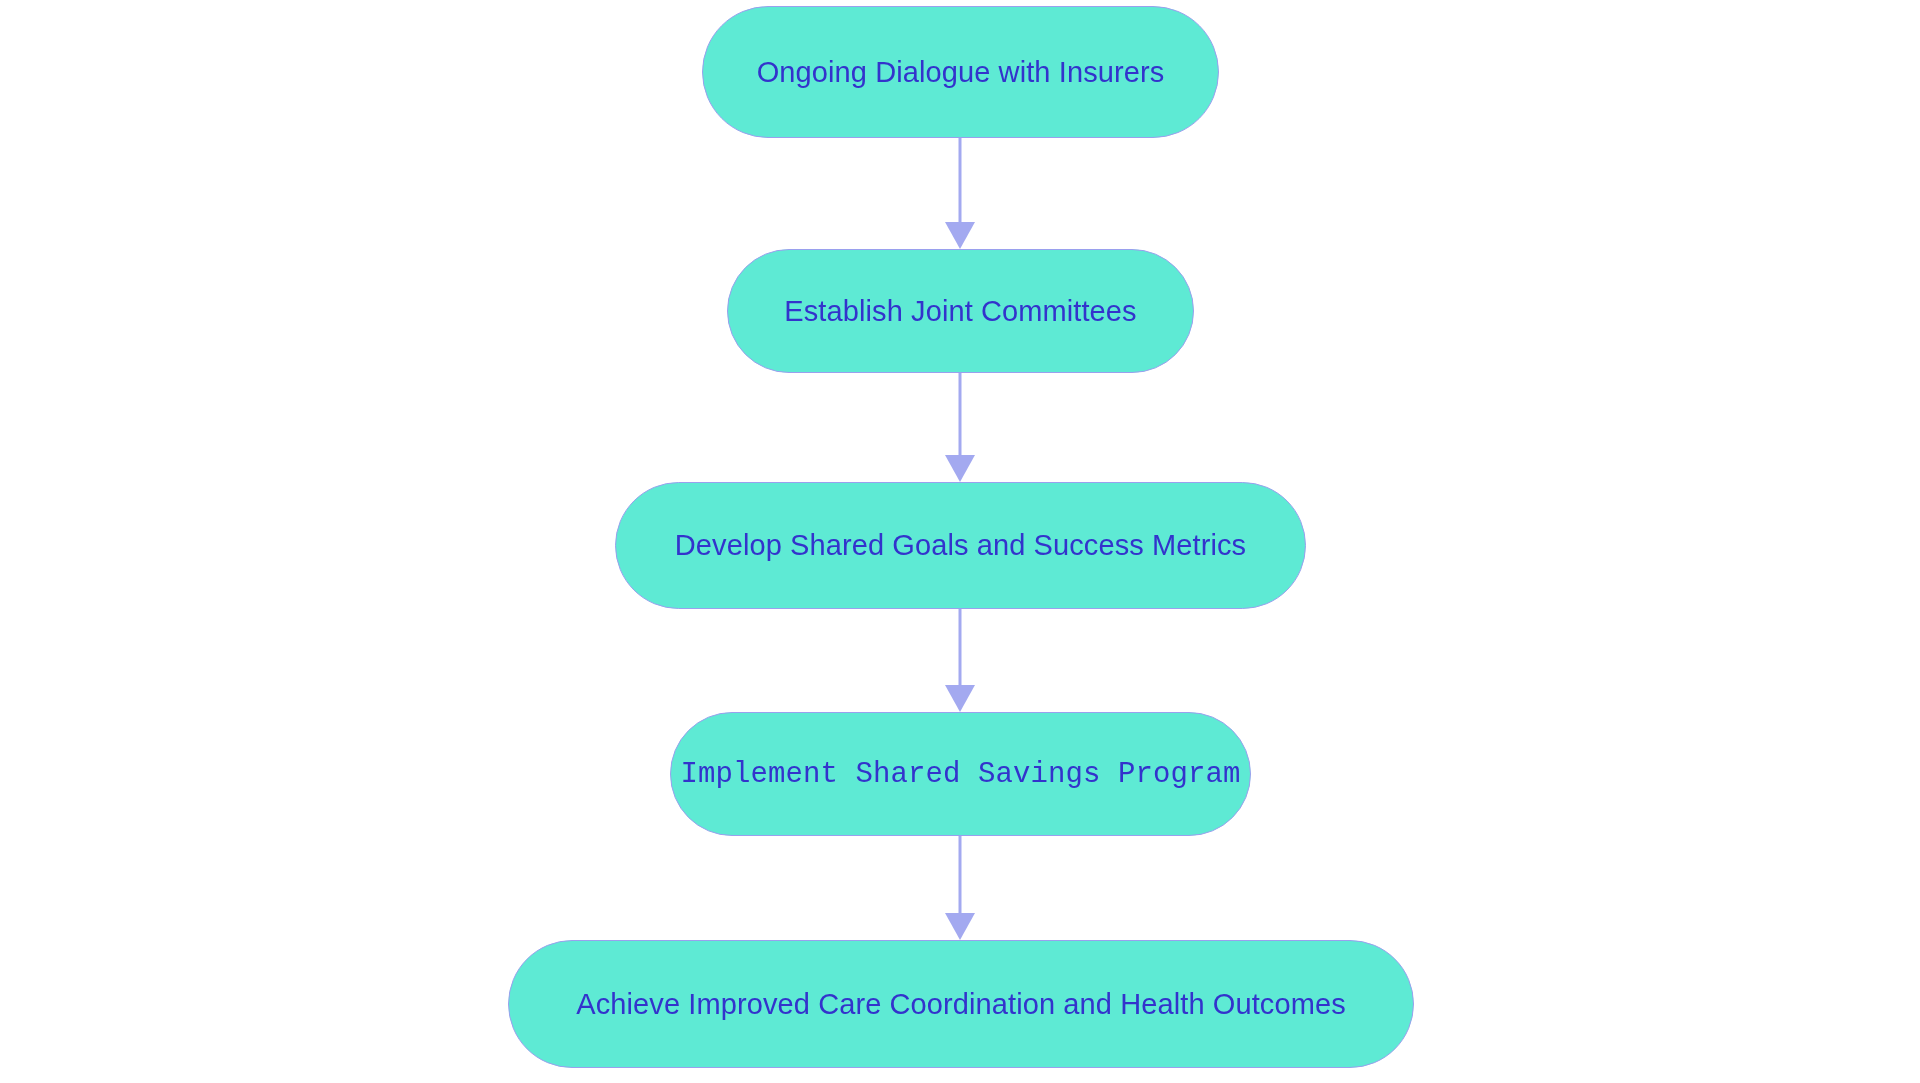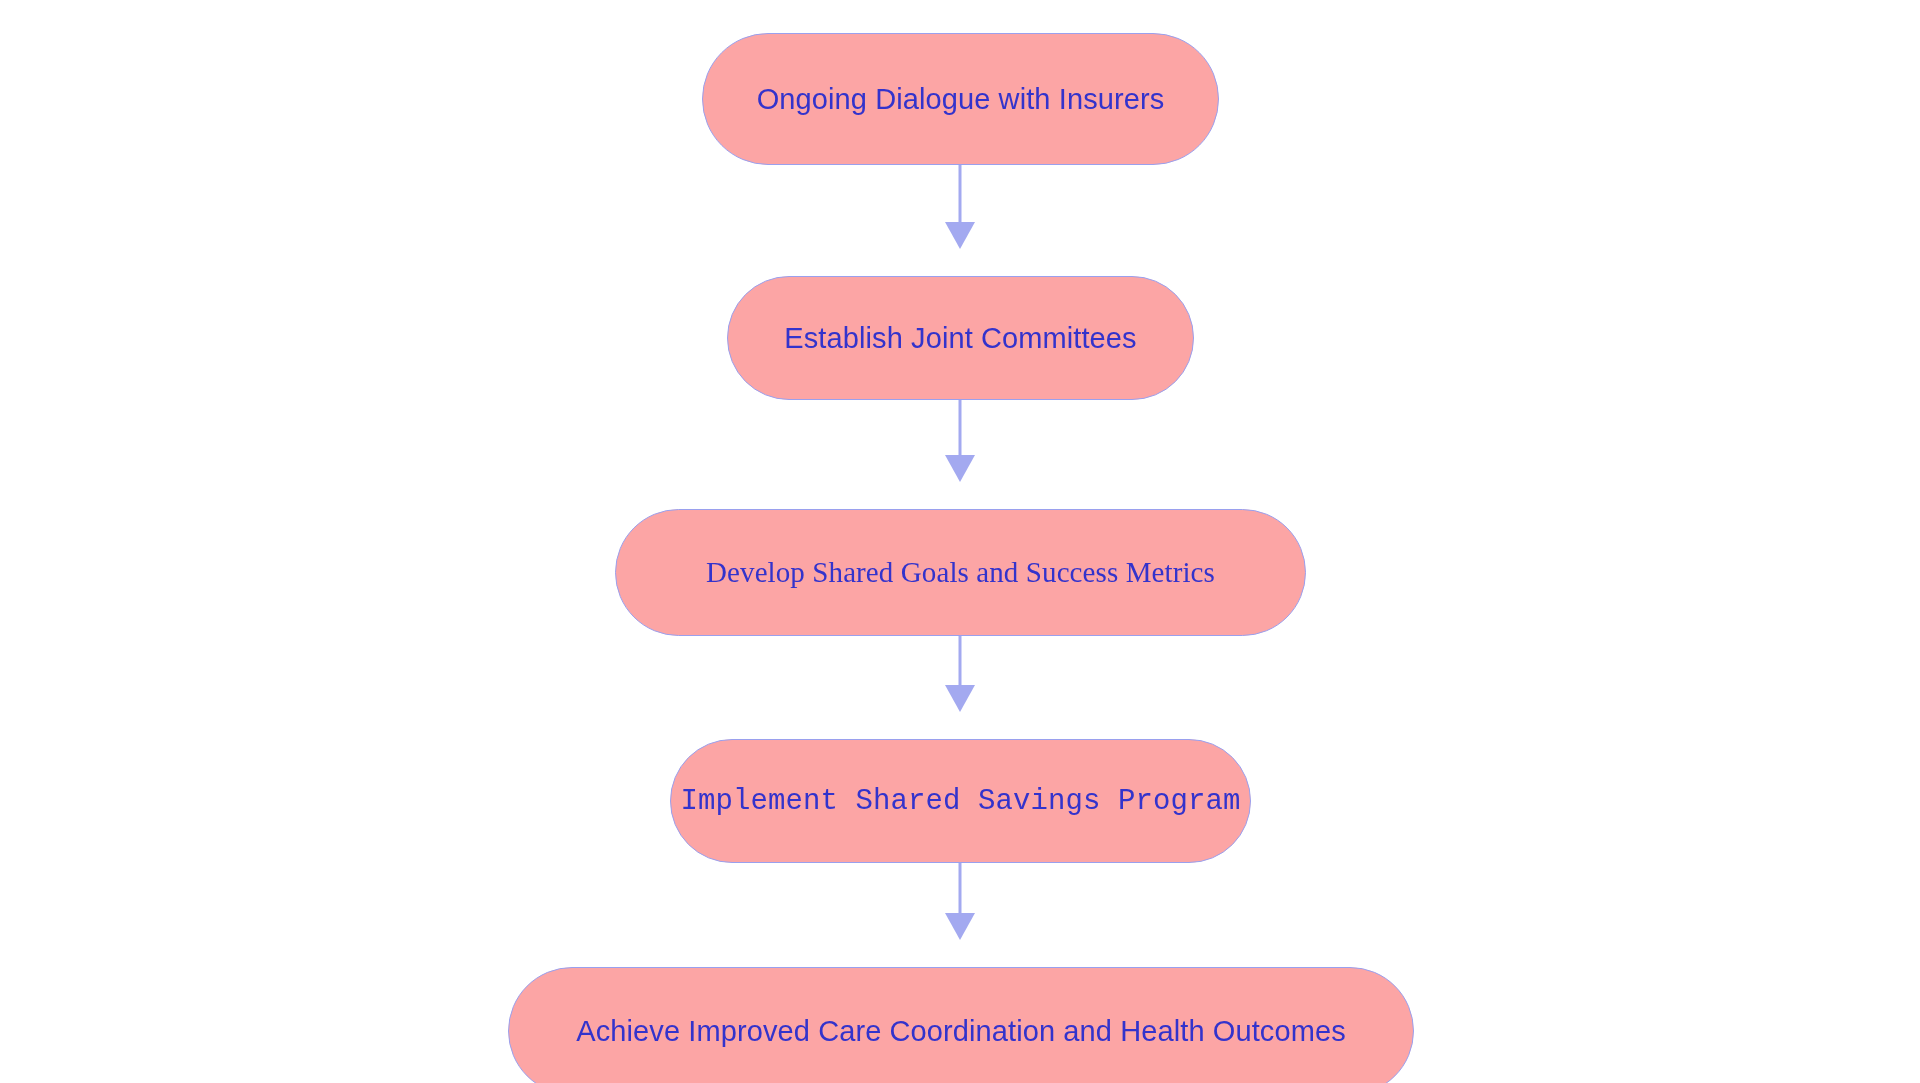--- a/index.html
+++ b/index.html
@@ -21,29 +21,28 @@
     width: 1920px;
     height: 1083px;
     background: #ffffff;
   }
 
   .node {
     position: absolute;
     display: flex;
     align-items: center;
     justify-content: center;
-    background: #fca5a5;
+    background: #5eead4;
     border: 1.6px solid #9aa0ee;
     border-radius: 999px;
     color: #3333cc;
     font-family: "Liberation Sans", sans-serif;
     font-weight: 400;
     white-space: nowrap;
     letter-spacing: 0.1px;
-    margin-top: 27px;
   }
 
   .node-label {
     color: #3333cc;
     font-size: 29px;
     line-height: 1;
     pointer-events: none;
   }
 
   
@@ -57,21 +56,20 @@
     left: 727px;
     top: 249px;
     width: 467px;
     height: 124px;
   }
   #node-2 {
     left: 615px;
     top: 482px;
     width: 691px;
     height: 127px;
-    font-family: Liberation Serif, serif;
   }
   #node-3 {
     left: 670px;
     top: 712px;
     width: 581px;
     height: 124px;
     font-family: Liberation Mono, monospace;
   }
   #node-4 {
     left: 508px;

